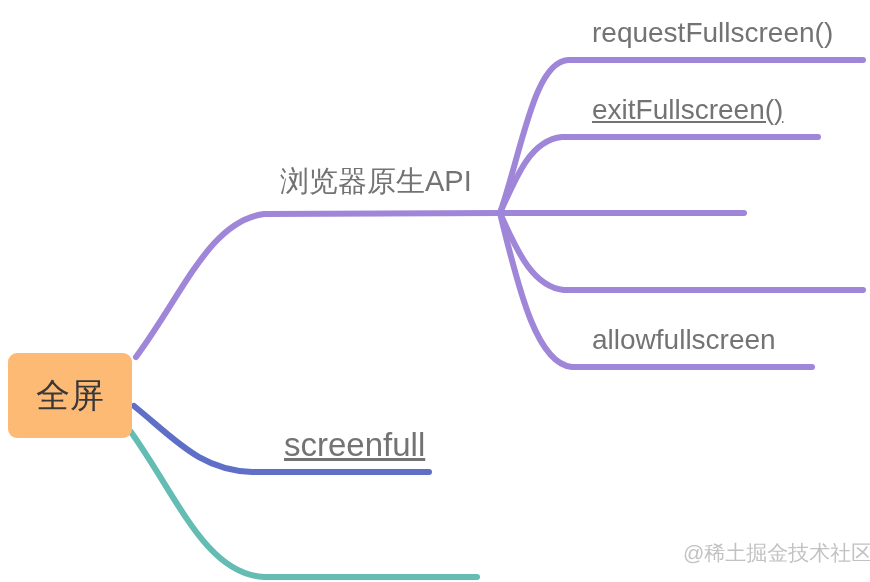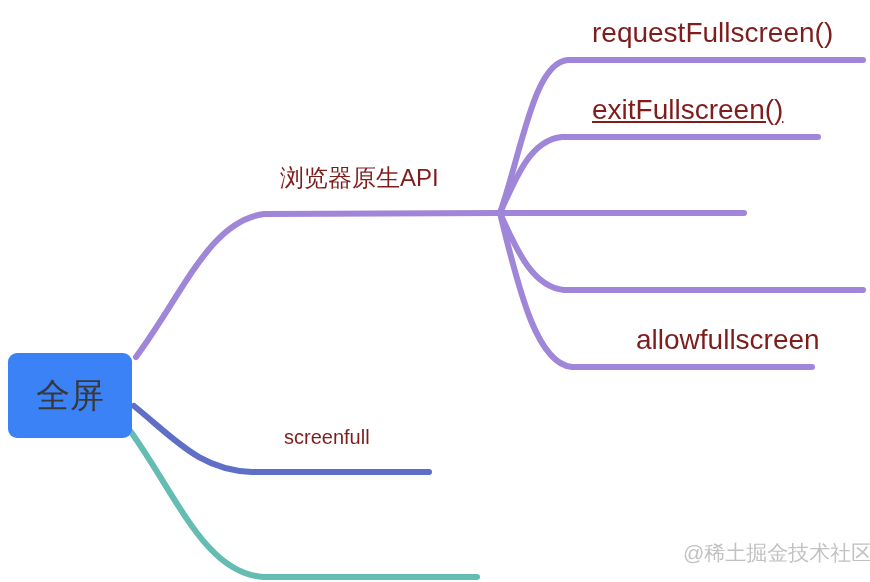--- a/index.html
+++ b/index.html
@@ -22,45 +22,45 @@
     pointer-events: none;
   }
   .edges path {
     fill: none;
     stroke-width: 6;
     stroke-linecap: round;
     stroke-linejoin: round;
   }
   .node-label {
     position: absolute;
-    color: #7f1d1d;
+    color: #737373;
     line-height: 1.2;
     white-space: nowrap;
     cursor: default;
   }
   .root-node {
     position: absolute;
     left: 8px;
     top: 353px;
     width: 124px;
     height: 85px;
-    background: #3b82f6;
+    background: #fdba74;
     border-radius: 9px;
     display: flex;
     align-items: center;
     justify-content: center;
     text-align: center;
   }
   .root-node .root-text {
     font-size: 34px;
     color: #383838;
   }
-  .branch-label { font-size: 24px; }
+  .branch-label { font-size: 29px; }
   .leaf-label   { font-size: 28px; left: 592px; }
-  .sub-branch-label { font-size: 20px; left: 284px; }
+  .sub-branch-label { font-size: 33px; left: 284px; text-decoration: underline; }
   .watermark {
     position: absolute;
     left: 683px;
     top: 539px;
     font-size: 21px;
     color: #c2c2c2;
     white-space: nowrap;
   }
 </style>
 </head>
@@ -84,20 +84,20 @@
   </svg>
 
   <div class="root-node">
     <span class="root-text">全屏</span>
   </div>
 
   <div class="node-label branch-label" style="left:280px; top:164px;">浏览器原生API</div>
 
   <div class="node-label leaf-label" style="top:16px;">requestFullscreen()</div>
   <div class="node-label leaf-label" style="top:93px;text-decoration:underline;">exitFullscreen()</div>
-  <div class="node-label leaf-label" style="top:323px;margin-left:44px;">allowfullscreen</div>
+  <div class="node-label leaf-label" style="top:323px;">allowfullscreen</div>
 
   <div class="node-label sub-branch-label" style="top:425px;">screenfull</div>
 
 
   <div class="watermark">@稀土掘金技术社区</div>
 
 </div>
 
 </body></html>

